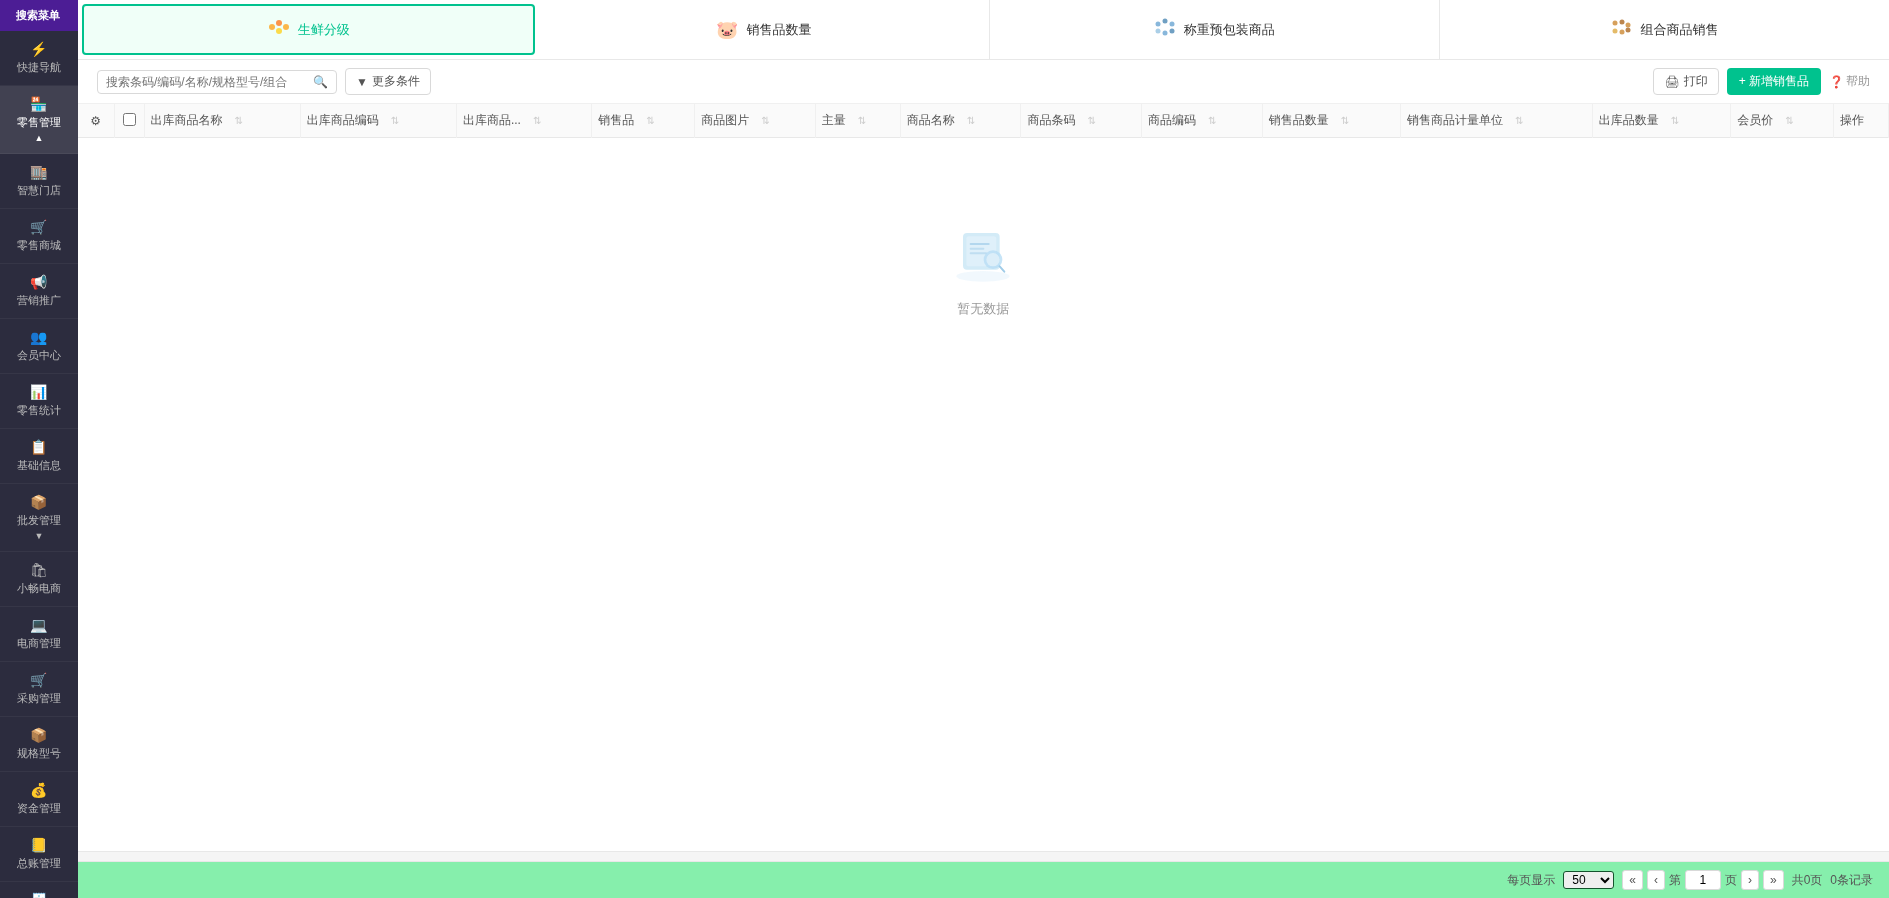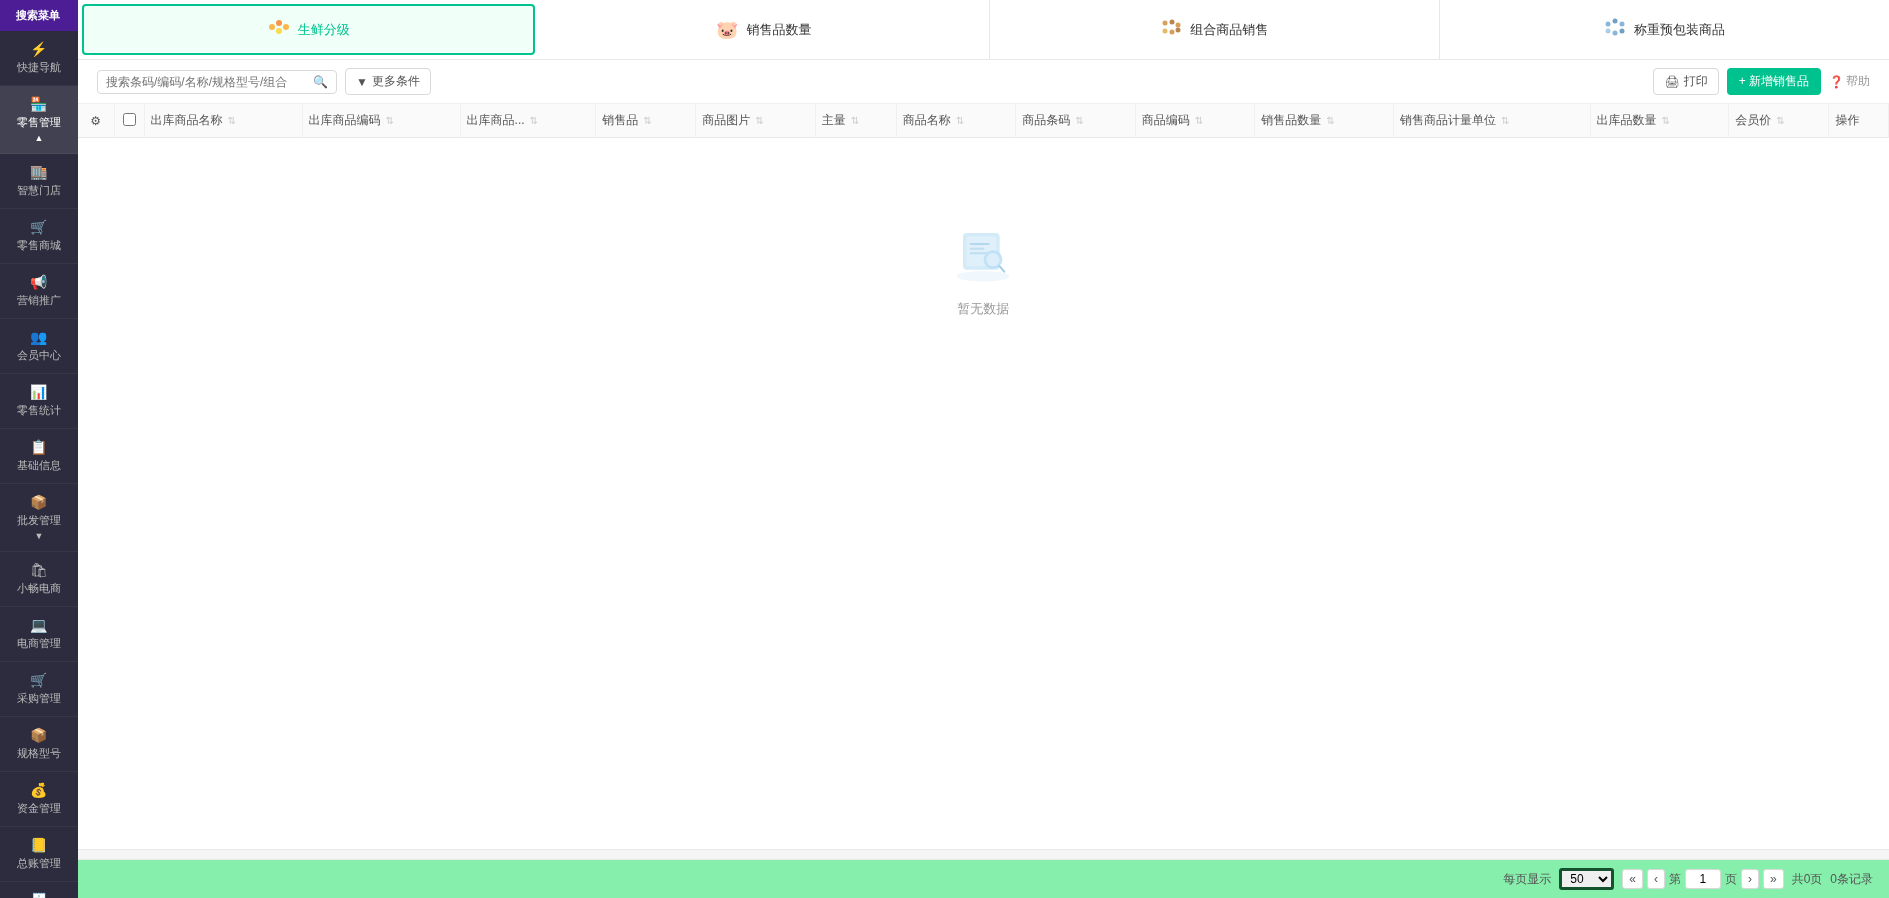--- a/index.html
+++ b/index.html
@@ -213,21 +213,21 @@
     thead th {
       padding: 8px 6px;
       text-align: left;
       color: #555;
       font-weight: normal;
       white-space: nowrap;
       border-right: 1px solid #f0f0f0;
       position: relative;
     }
     thead th .sort-icon { color: #ccc; font-size: 10px; cursor: pointer; }
-    .th-content { display: flex; align-items: center; gap: 5px; }
+    .th-content { display: flex; align-items: center; gap: 12px; }
     .settings-th { width: 36px; text-align: center; }
     .checkbox-th { width: 30px; text-align: center; }
 
     
     .empty-state {
       display: flex;
       flex-direction: column;
       align-items: center;
       justify-content: center;
       padding: 80px 8px;
@@ -246,21 +246,21 @@
       border-top: 1px solid #e8e8e8;
       padding: 8px 16px;
       display: flex;
       align-items: center;
       justify-content: flex-end;
       gap: 8px;
       font-size: 12px;
       color: #555;
     }
     .page-size-select {
-      border: 3px solid #14532d;
+      border: 1px solid #14532d;
       border-radius: 3px;
       padding: 0 4px;
       font-size: 12px;
     }
     .page-nav {
       display: flex;
       align-items: center;
       gap: 4px;
     }
     .page-btn {
@@ -385,42 +385,42 @@
       </span>
       <span>生鲜分级</span>
     </div>
     <div class="cat-tab">
       <span class="cat-icon">🐷</span>
       <span>销售品数量</span>
     </div>
     <div class="cat-tab">
       <span class="cat-icon">
         <svg width="22" height="18" viewBox="0 0 22 18">
+          <circle cx="4" cy="6" r="2.5" fill="#5599cc" opacity="0.7"></circle>
+          <circle cx="11" cy="3" r="2.5" fill="#3377aa" opacity="0.7"></circle>
+          <circle cx="18" cy="6" r="2.5" fill="#5599cc" opacity="0.7"></circle>
+          <circle cx="4" cy="13" r="2.5" fill="#88bbdd" opacity="0.7"></circle>
+          <circle cx="11" cy="15" r="2.5" fill="#5599cc" opacity="0.7"></circle>
+          <circle cx="18" cy="13" r="2.5" fill="#3377aa" opacity="0.7"></circle>
+        </svg>
+      </span>
+      <span>称重预包装商品</span>
+    </div>
+    <div class="cat-tab">
+      <span class="cat-icon">
+        <svg width="22" height="18" viewBox="0 0 22 18">
           <circle cx="5" cy="5" r="2.5" fill="#cc8833" opacity="0.8"></circle>
           <circle cx="12" cy="4" r="2.5" fill="#aa6622" opacity="0.8"></circle>
           <circle cx="18" cy="7" r="2.5" fill="#cc8833" opacity="0.8"></circle>
           <circle cx="5" cy="13" r="2.5" fill="#ddaa44" opacity="0.8"></circle>
           <circle cx="12" cy="14" r="2.5" fill="#cc8833" opacity="0.8"></circle>
           <circle cx="18" cy="12" r="2.5" fill="#aa6622" opacity="0.8"></circle>
         </svg>
       </span>
       <span>组合商品销售</span>
-    </div>
-    <div class="cat-tab">
-      <span class="cat-icon">
-        <svg width="22" height="18" viewBox="0 0 22 18">
-          <circle cx="4" cy="6" r="2.5" fill="#5599cc" opacity="0.7"></circle>
-          <circle cx="11" cy="3" r="2.5" fill="#3377aa" opacity="0.7"></circle>
-          <circle cx="18" cy="6" r="2.5" fill="#5599cc" opacity="0.7"></circle>
-          <circle cx="4" cy="13" r="2.5" fill="#88bbdd" opacity="0.7"></circle>
-          <circle cx="11" cy="15" r="2.5" fill="#5599cc" opacity="0.7"></circle>
-          <circle cx="18" cy="13" r="2.5" fill="#3377aa" opacity="0.7"></circle>
-        </svg>
-      </span>
-      <span>称重预包装商品</span>
     </div>
   </div>
 
   <div class="toolbar">
     <div class="toolbar-left">
       <div class="search-box">
         <input type="text" placeholder="搜索条码/编码/名称/规格型号/组合" style="">
         <span class="search-icon">🔍</span>
       </div>
       <button class="filter-btn">

